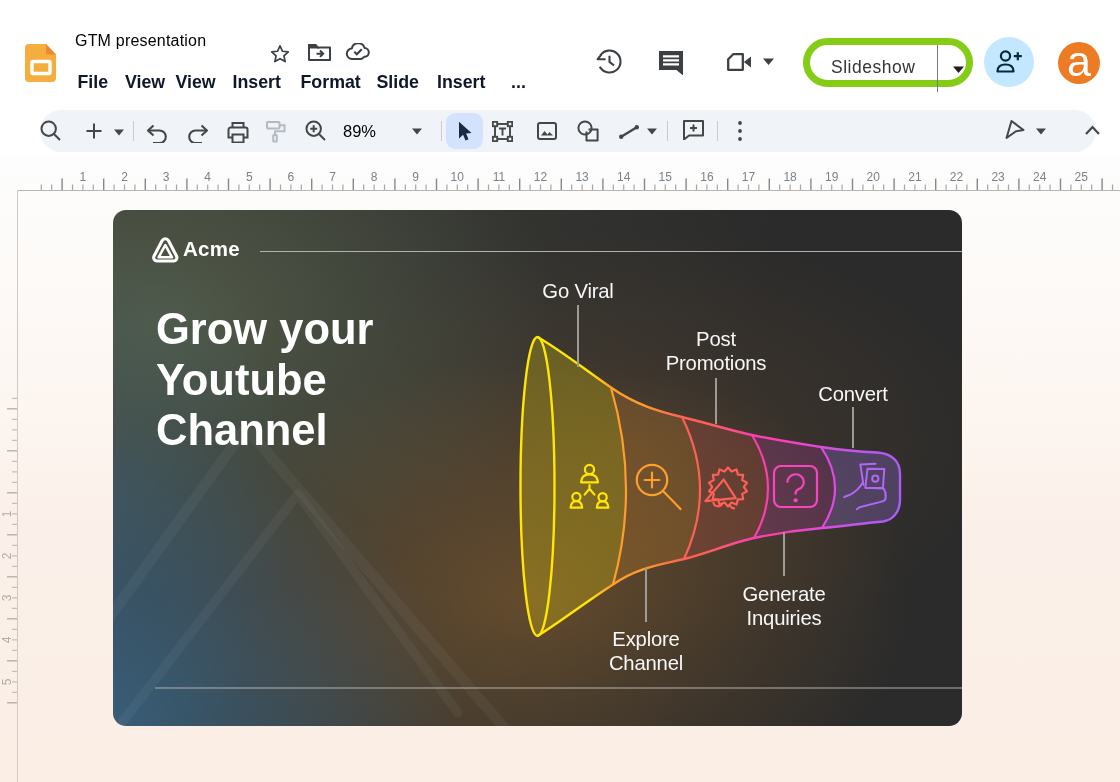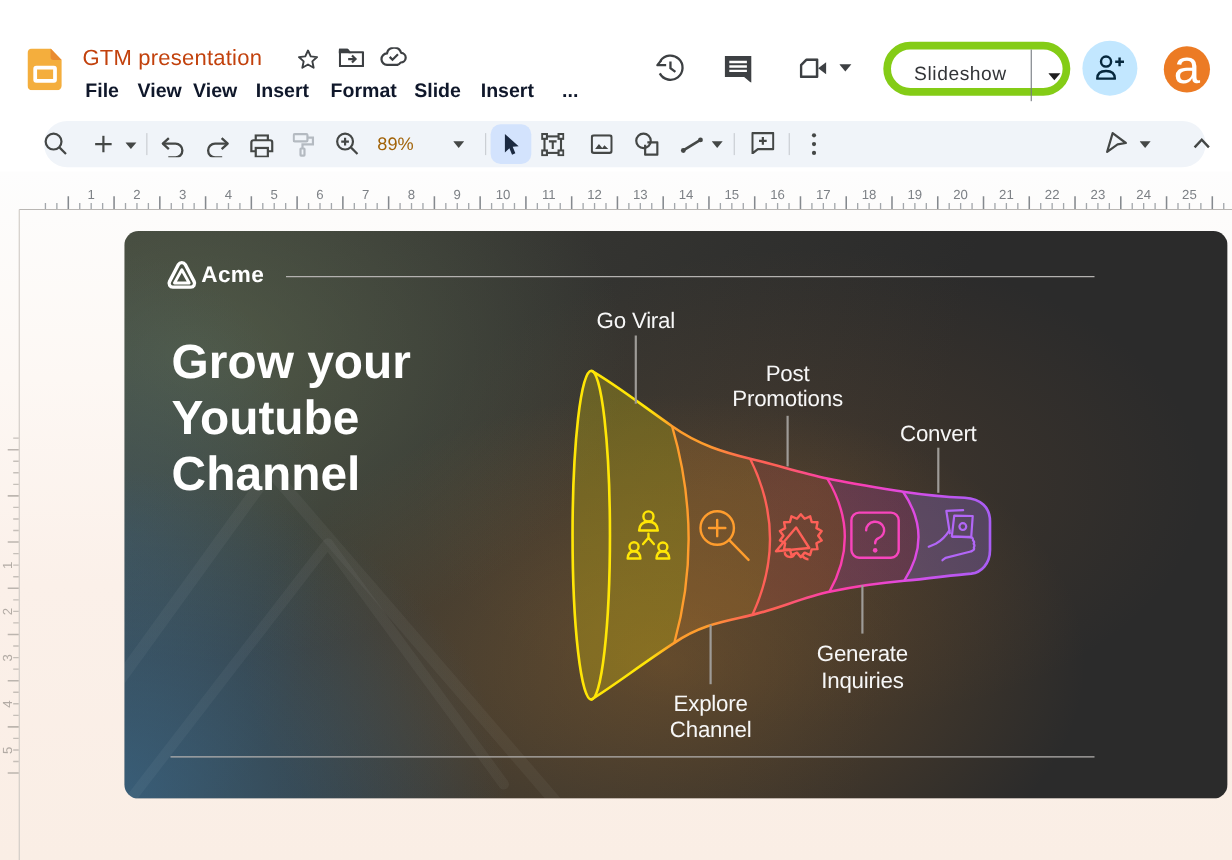--- a/index.html
+++ b/index.html
@@ -1,34 +1,34 @@
 <!DOCTYPE html>
 <html><head>
 <meta charset="utf-8">
 <style>
   * { margin:0; padding:0; box-sizing:border-box; }
   html,body { width:1120px; height:782px; overflow:hidden; font-family:"Liberation Sans",sans-serif; background:#fff; }
   .abs { position:absolute; }
   #page { position:relative; width:1120px; height:782px; }
   #header { position:absolute; left:0; top:0; width:1120px; height:156px; background:#fff; }
-  #title { position:absolute; left:75px; top:42px; font-size:20px; color:#c2410c; letter-spacing:0.2px; }
+  #title { position:absolute; left:75px; top:32px; font-size:16px; color:#000000; letter-spacing:0.2px; }
   .menu { position:absolute; top:72px; font-size:17.8px; color:#0f172a;font-weight:bold; }
   #pill { position:absolute; left:803px; top:38px; width:170px; height:49px; border:7px solid #84cc16; border-radius:25px; background:#fff; }
   #pill .lab { position:absolute; left:21px; top:12px; font-size:17.5px; color:#333538; letter-spacing:.5px;}
   #pill .sep { position:absolute; left:127px; top:0; width:1px; height:47px; background:#767b80; }
   #circ1 { position:absolute; left:984px; top:37px; width:50px; height:50px; border-radius:50%; background:#c2e7ff; }
   #circ2 { position:absolute; left:1058px; top:42px; width:42px; height:42px; border-radius:50%; background:#ec7b24; }
   #circ2 span { position:absolute; left:50%; top:50%; transform:translate(-50%,-53%); color:#fff; font-size:43px; }
   #toolbar { position:absolute; left:40px; top:110px; width:1056px; height:42px; background:#f0f4f9; border-radius:21px; }
   #cursel { position:absolute; left:406px; top:3px; width:37px; height:36px; background:#d3e3fd; border-radius:9px; }
   .tbdiv { position:absolute; top:11px; width:1px; height:20px; background:#c7cbd0; }
-  #zoomtxt { position:absolute; left:303px; top:12px; font-size:16.5px; color:#a16207;}
+  #zoomtxt { position:absolute; left:303px; top:12px; font-size:16.5px; color:#000000;}
   #canvas { position:absolute; left:0; top:156px; width:1120px; height:626px;
     background:linear-gradient(180deg,#fdfdfd 0%, #fdf8f4 30%, #fbf0e9 60%, #faeee5 100%); }
-  #slide { position:absolute; left:113px; top:54px; width:1003px; height:516px; border-radius:13px; overflow:hidden;
+  #slide { position:absolute; left:113px; top:54px; width:849px; height:516px; border-radius:13px; overflow:hidden;
     background:
       radial-gradient(ellipse 560px 470px at -2% 102%, rgba(56,112,155,.68), rgba(56,112,155,0) 66%),
       radial-gradient(ellipse 260px 380px at 0% 55%, rgba(58,100,135,.30), rgba(58,100,135,0) 70%),
       radial-gradient(ellipse 600px 420px at 6% 22%, rgba(97,112,84,.58), rgba(97,112,84,0) 66%),
       radial-gradient(ellipse 580px 370px at 49% 76%, rgba(172,112,42,.40), rgba(172,112,42,0) 66%),
       radial-gradient(ellipse 500px 300px at 62% 45%, rgba(142,94,48,.22), rgba(142,94,48,0) 72%),
       linear-gradient(102deg,#3b3d38 0%, #333330 42%, #2b2b2b 70%);
   }
 </style>
 </head>

